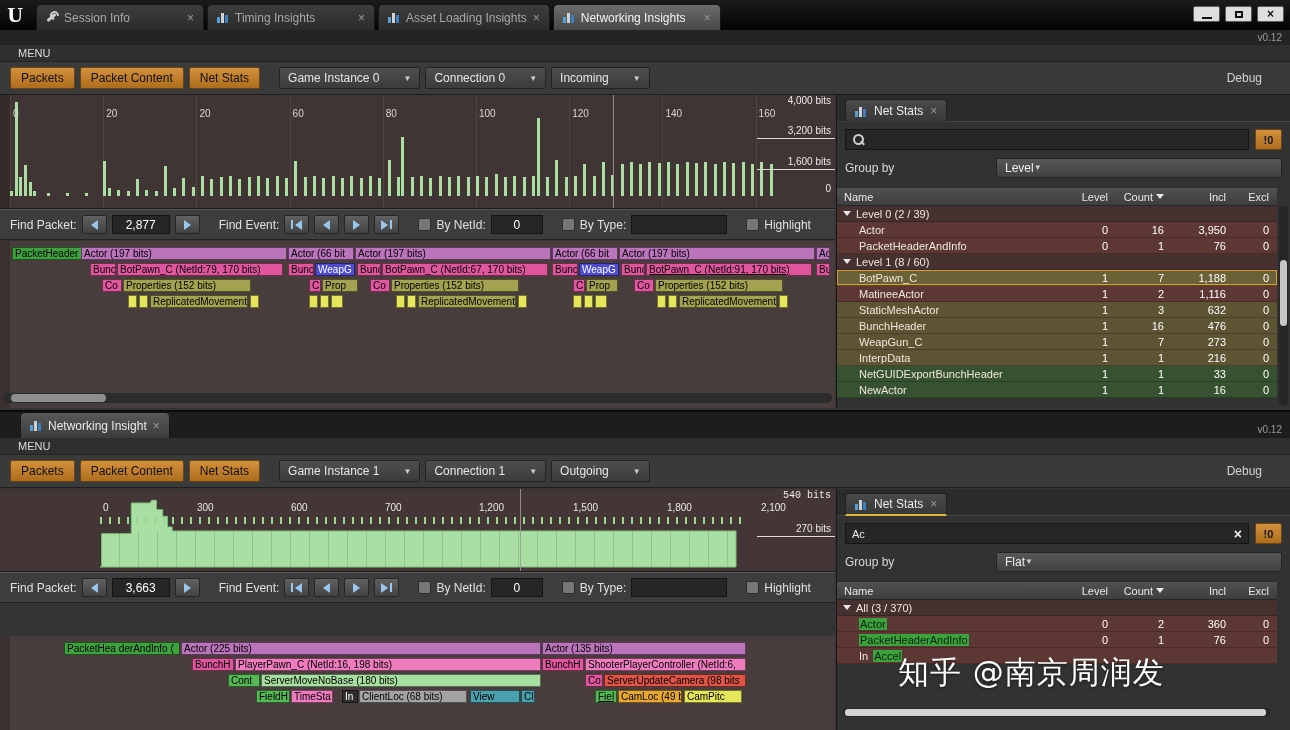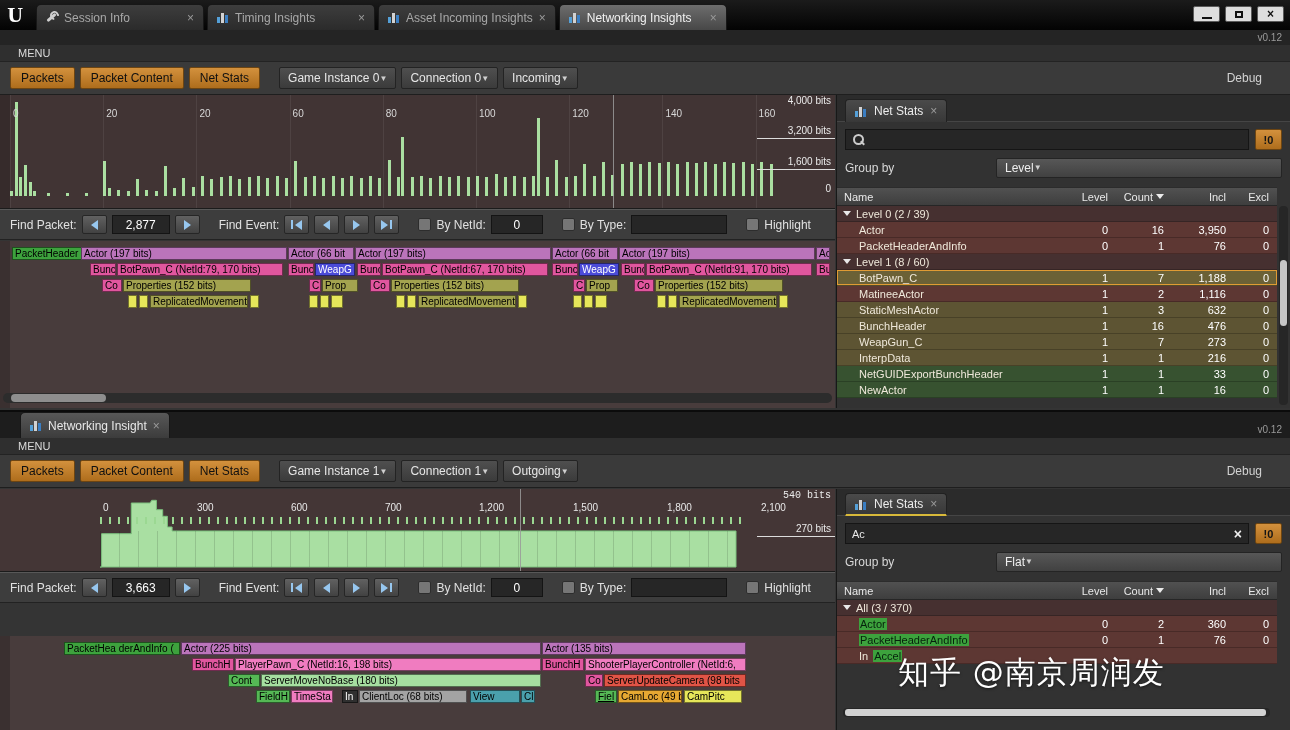--- a/index.html
+++ b/index.html
@@ -23,21 +23,21 @@
 .subbar{left:0;right:0;top:30px;height:15px;background:#242424;color:#9a9a9a;font-size:10px;display:flex;justify-content:flex-end;align-items:center;padding:0 8px}
 .titlebar2{left:0;right:0;top:410px;height:28px;background:#1d1d1d;border-top:2px solid #0b0b0b;display:flex;align-items:flex-end}
 #tabs2{margin-left:20px}
 .ver2{position:absolute;right:8px;top:424px;color:#999;font-size:10px}
 
 .menubar{left:0;right:0;height:17px;background:#2f2f2f;border-bottom:1px solid #232323;color:#dcdcdc;font-size:11px;display:flex;align-items:center;padding-left:18px}
 #menubar1{top:45px}#menubar2{top:438px}
 .toolbar{left:0;right:0;height:33px;background:#3a3a3a;border-bottom:1px solid #1e1e1e;display:flex;align-items:center;padding:0 10px;gap:5px;font-size:12px}
 #toolbar1{top:62px}#toolbar2{top:455px}
 .obtn{background:linear-gradient(#d3913d,#ae6d1c);border:1px solid #6d4512;border-radius:2px;color:#101010;font-size:12px;padding:3px 10px;font-family:inherit;cursor:default}
-.dd{display:flex;align-items:center;gap:0;background:linear-gradient(#4f4f4f,#3b3b3b);border:1px solid #232323;border-radius:2px;color:#e6e6e6;padding:3px 8px}
+.dd{display:flex;align-items:center;gap:24px;background:linear-gradient(#4f4f4f,#3b3b3b);border:1px solid #232323;border-radius:2px;color:#e6e6e6;padding:3px 8px}
 .dd .arr,.gbdd .arr{font-size:8px;color:#cfcfcf}
 .debug{margin-left:auto;color:#d2d2d2;padding-right:18px}
 
 #chart1{top:95px;left:0;width:835px;height:114px;background:#413434;border-bottom:1px solid #1b1b1b}
 #chart1 .gutter{position:absolute;left:0;top:0;bottom:0;width:10px;background:#362b2b}
 #bars1{position:absolute;left:10px;top:5px;width:772px;height:96px}
 .bar{position:absolute;bottom:0;width:3px;background:#aadfa1}
 .overlay{position:absolute;inset:0;pointer-events:none}
 .gridv{position:absolute;top:0;bottom:0;width:1px;background:rgba(255,255,255,.07)}
 .xtick{position:absolute;top:13px;font-size:10px;color:#d8d8d8}
@@ -139,21 +139,21 @@
           <span class="tlabel">Session Info</span>
           <span class="tclose">×</span>
         </div>
         <div class="ttab">
           <span class="tabicon chart-icon"></span>
           <span class="tlabel">Timing Insights</span>
           <span class="tclose">×</span>
         </div>
         <div class="ttab">
           <span class="tabicon chart-icon"></span>
-          <span class="tlabel">Asset Incoming Insights</span>
+          <span class="tlabel">Asset Loading Insights</span>
           <span class="tclose">×</span>
         </div>
         <div class="ttab active">
           <span class="tabicon chart-icon"></span>
           <span class="tlabel">Networking Insights</span>
           <span class="tclose">×</span>
         </div>
       </div>
     <div class="winctl">
       <div class="wbtn">
@@ -357,21 +357,21 @@
         <div class="segrow">
           <div class="seg pink" style="left: 78px; width: 26px;">Bunc</div>
           <div class="seg pink" style="left: 105px; width: 166px;">BotPawn_C (NetId:79, 170 bits)</div>
           <div class="seg pink" style="left: 276px; width: 26px;">Bunc</div>
           <div class="seg blue" style="left: 303px; width: 40px;">WeapG</div>
           <div class="seg pink" style="left: 345px; width: 24px;">Bunc</div>
           <div class="seg pink" style="left: 370px; width: 166px;">BotPawn_C (NetId:67, 170 bits)</div>
           <div class="seg pink" style="left: 540px; width: 26px;">Bunc</div>
           <div class="seg blue" style="left: 567px; width: 40px;">WeapG</div>
           <div class="seg pink" style="left: 609px; width: 24px;">Bunc</div>
-          <div class="seg pink" style="left: 634px; width: 166px;">BotPawn_C (NetId:91, 170 bits)</div>
+          <div class="seg pink" style="left: 634px; width: 166px; text-decoration: underline;">BotPawn_C (NetId:91, 170 bits)</div>
           <div class="seg pink" style="left: 804px; width: 14px;">Bun</div>
         </div>
         <div class="segrow">
           <div class="seg pink" style="left: 90px; width: 20px;">Co</div>
           <div class="seg olive" style="left: 111px; width: 128px;">Properties (152 bits)</div>
           <div class="seg pink" style="left: 297px; width: 12px;">C</div>
           <div class="seg olive" style="left: 310px; width: 36px;">Prop</div>
           <div class="seg pink" style="left: 358px; width: 20px;">Co</div>
           <div class="seg olive" style="left: 379px; width: 128px;">Properties (152 bits)</div>
           <div class="seg pink" style="left: 561px; width: 12px;">C</div>

